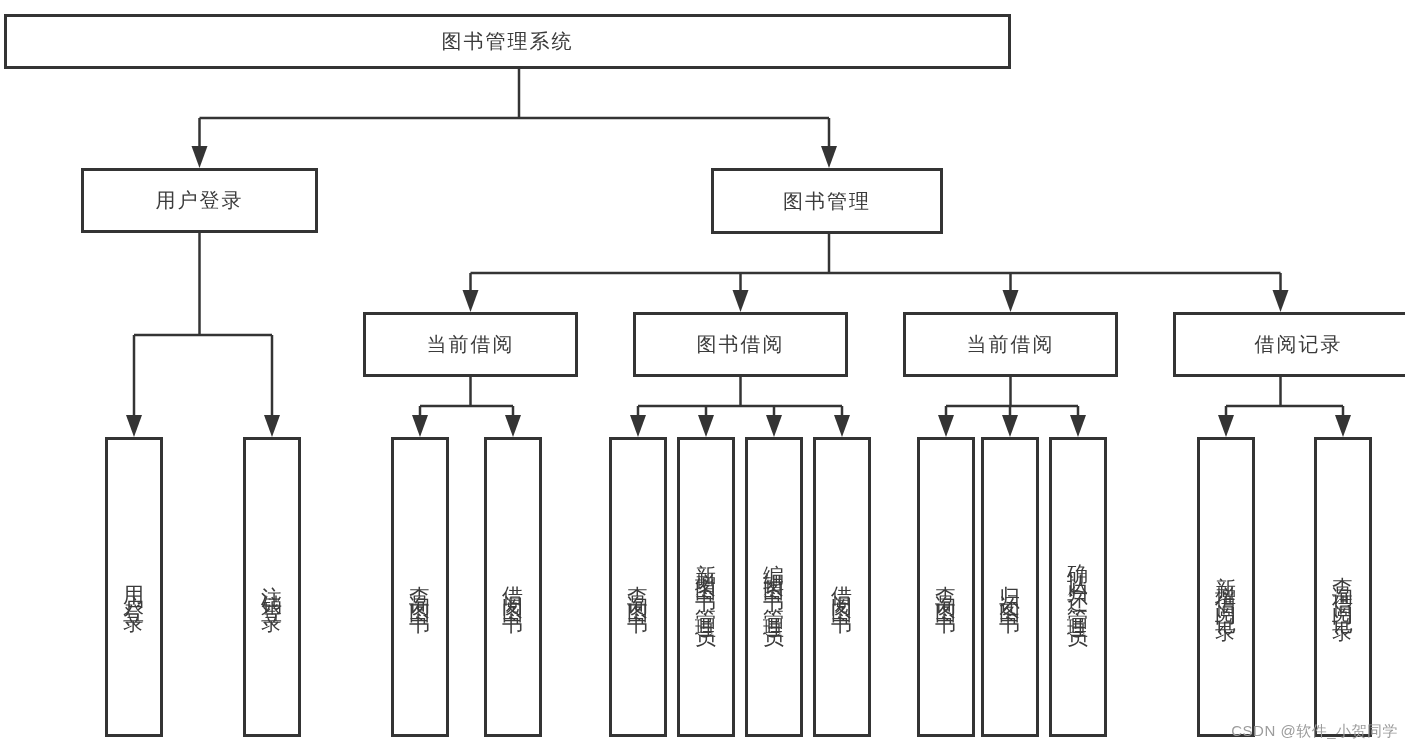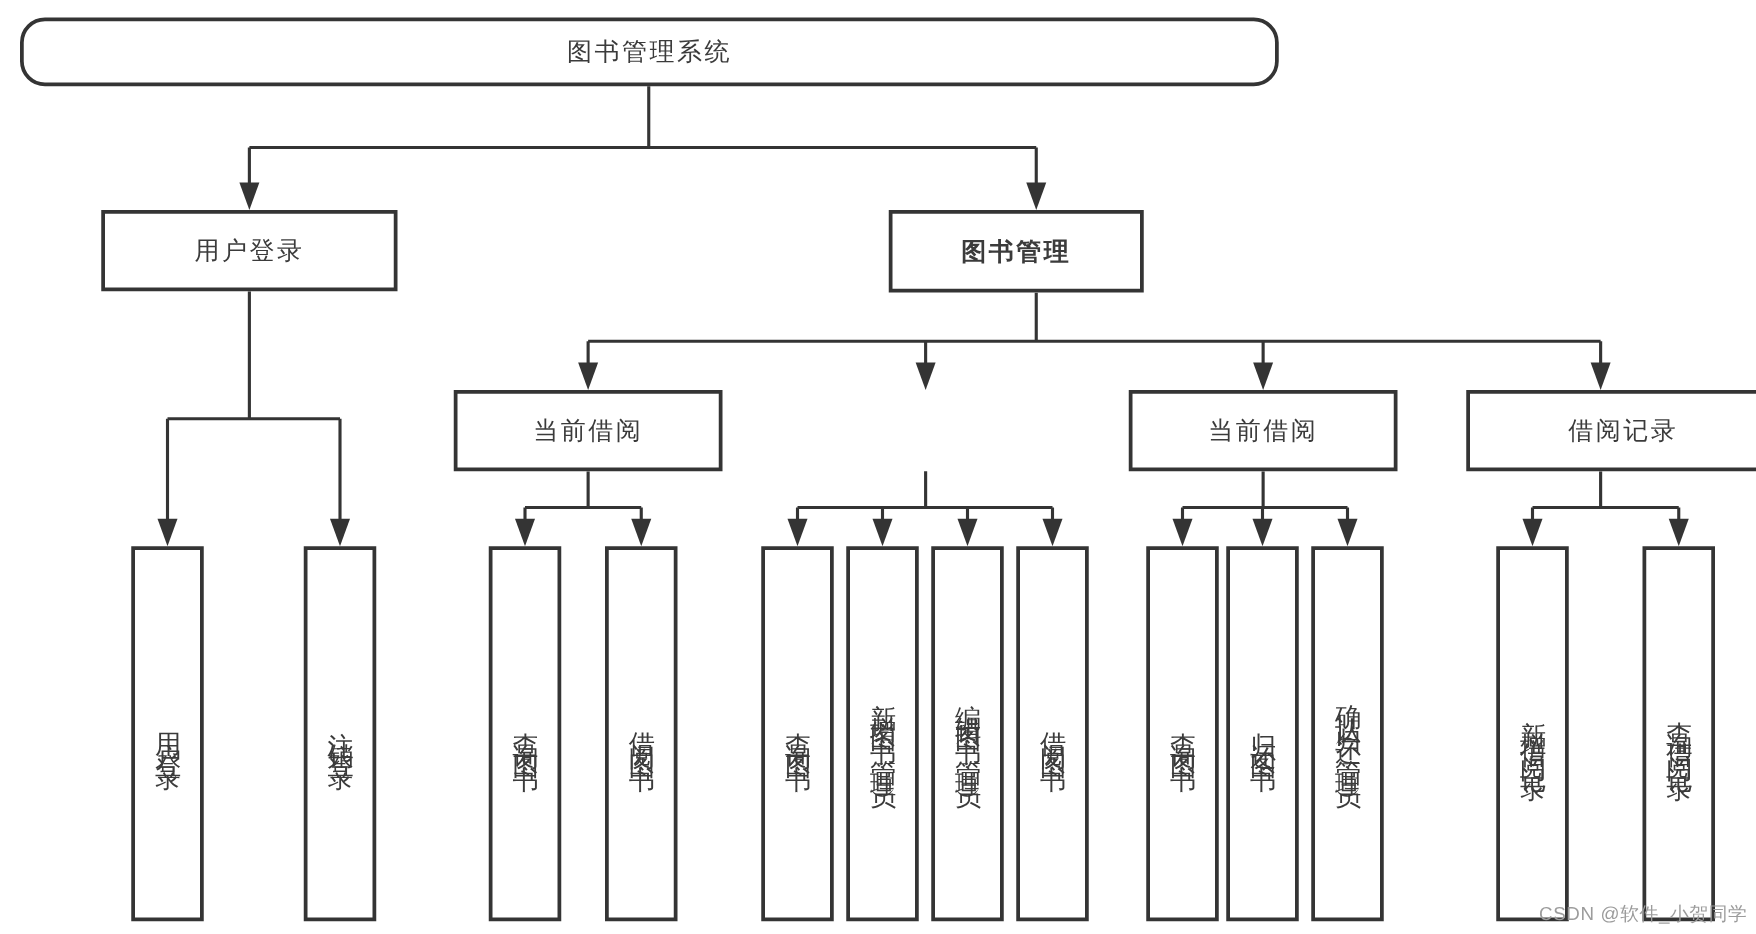--- a/index.html
+++ b/index.html
@@ -125,26 +125,27 @@
 
       <polygon points="938,415 954,415 946,437"></polygon>
       <polygon points="1002,415 1018,415 1010,437"></polygon>
       <polygon points="1070,415 1086,415 1078,437"></polygon>
 
       <polygon points="1218,415 1234,415 1226,437"></polygon>
       <polygon points="1335,415 1351,415 1343,437"></polygon>
     </g>
   </svg>
 
-  <div class="node h" style="left:16px; top:14px; width:1007px; height:55px;border-radius:20px;">图书管理系统</div>
+  <div class="node h" style="left:4px; top:14px; width:1007px; height:55px;">图书管理系统</div>
 
   <div class="node h" style="left:81px; top:168px; width:237px; height:65px;">用户登录</div>
-  <div class="node h" style="left:711px; top:168px; width:204px; height:66px;font-weight:bold;">图书管理</div>
+  <div class="node h" style="left:711px; top:168px; width:232px; height:66px;">图书管理</div>
 
   <div class="node h" style="left:363px; top:312px; width:215px; height:65px;">当前借阅</div>
+  <div class="node h" style="left:633px; top:312px; width:215px; height:65px;">图书借阅</div>
   <div class="node h" style="left:903px; top:312px; width:215px; height:65px;font-family:Liberation Serif, serif;">当前借阅</div>
   <div class="node h" style="left:1173px; top:312px; width:251px; height:65px;">借阅记录</div>
 
   <div class="node leaf" style="left:105px; top:437px; width:58px; height:300px;">用户登录</div>
   <div class="node leaf" style="left:243px; top:437px; width:58px; height:300px;">注销登录</div>
 
   <div class="node leaf" style="left:391px; top:437px; width:58px; height:300px;">查询图书</div>
   <div class="node leaf" style="left:484px; top:437px; width:58px; height:300px;">借阅图书</div>
 
   <div class="node leaf" style="left:609px; top:437px; width:58px; height:300px;">查询图书</div>

